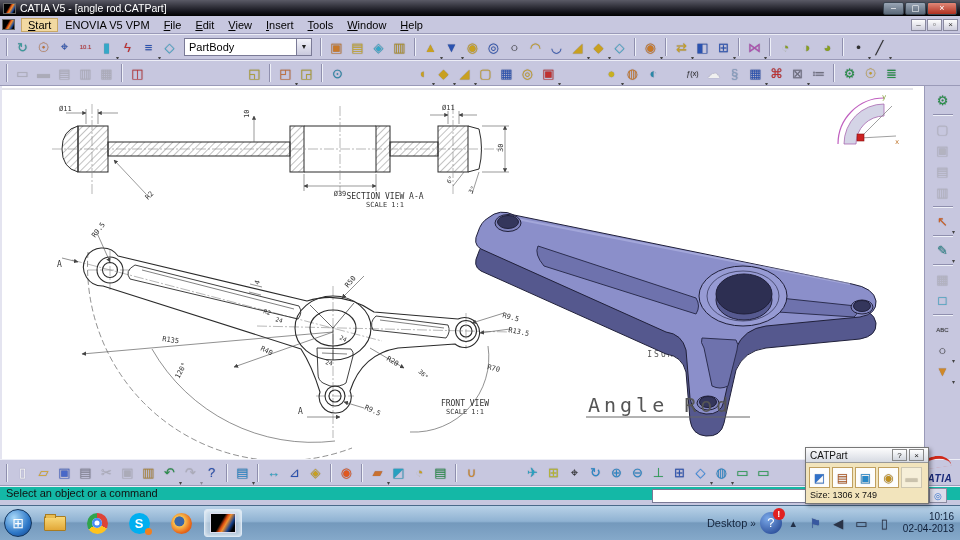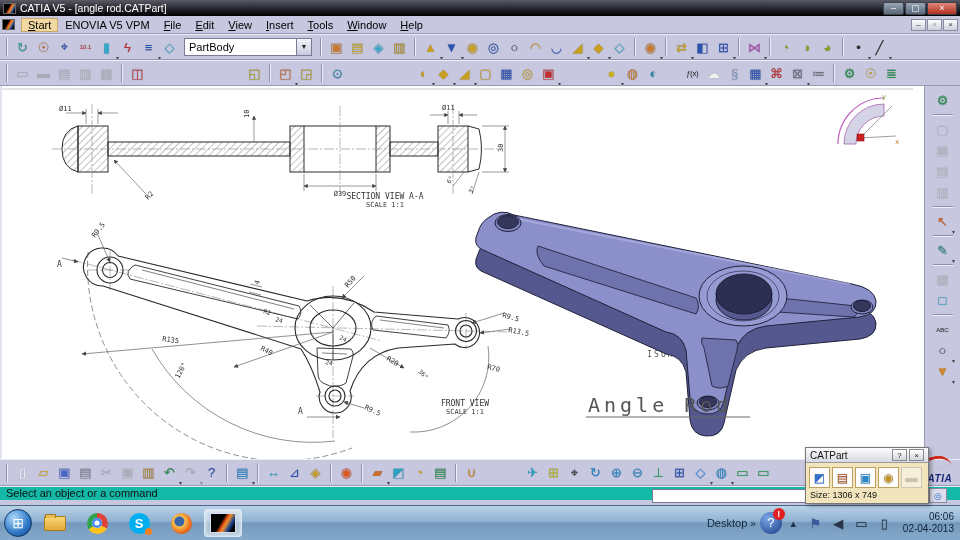--- a/index.html
+++ b/index.html
@@ -523,18 +523,18 @@
       <span class="alert">!</span>
     </div>
     <span class="trayico">▴</span>
     <span class="tray-host">
         <span class="icon" style="color: rgb(56, 88, 160);">⚑</span>
         <span class="icon" style="color: rgb(42, 52, 72);">◀</span>
         <span class="icon" style="color: rgb(42, 52, 72);">▭</span>
         <span class="icon" style="color: rgb(42, 52, 72);">▯</span>
       </span>
     <div class="clock">
-      <div>06:06</div>
+      <div>10:16</div>
       <div>02-04-2013</div>
     </div>
   </div>
 
 </div>
 
 </body></html>

